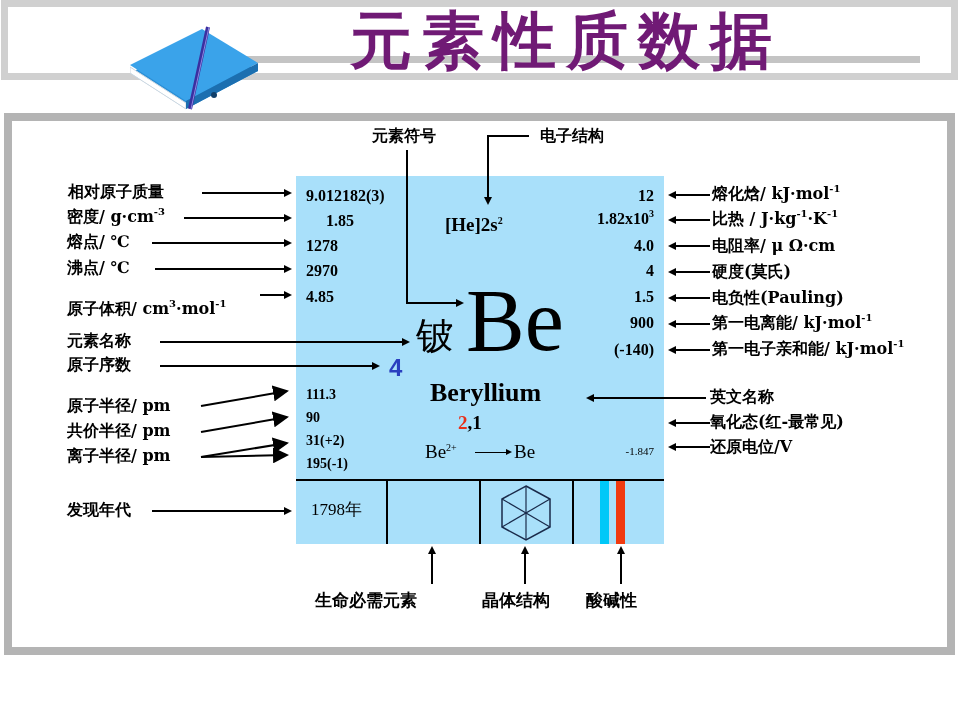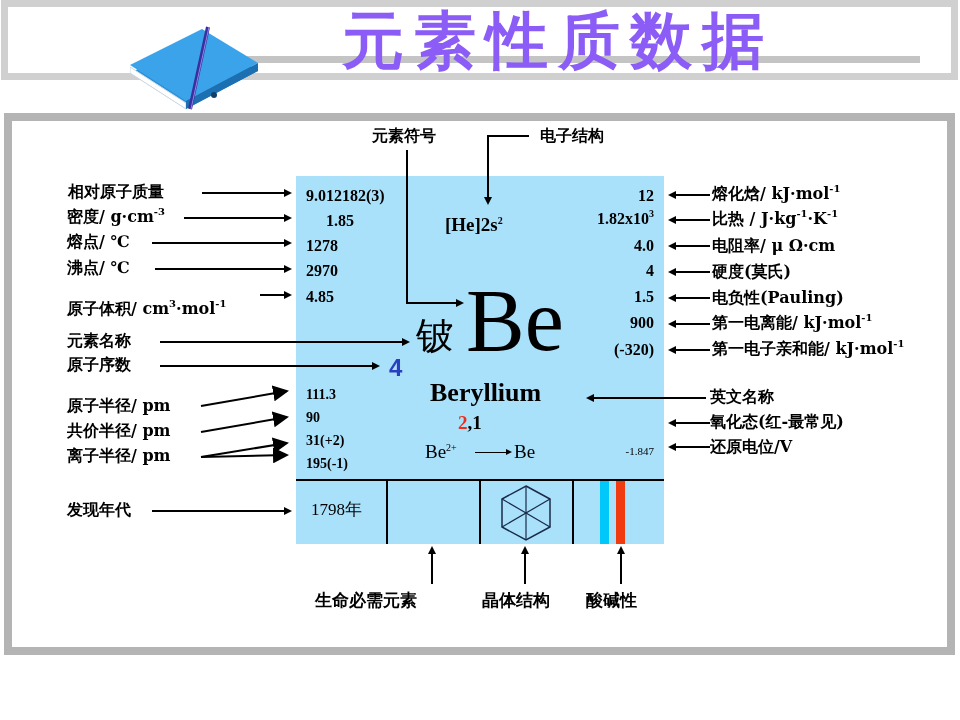--- a/index.html
+++ b/index.html
@@ -2,22 +2,22 @@
 <html><head>
 <meta charset="utf-8">
 <style>
   html,body{margin:0;padding:0;}
   body{width:960px;height:720px;position:relative;background:#ffffff;overflow:hidden;
        font-family:"DejaVu Serif","Liberation Serif",serif;color:#000;}
   .abs{position:absolute;}
   
   .hdr-frame{position:absolute;left:1px;top:0;width:943px;height:66px;border:7px solid #d0d0d0;background:#fff;}
   .hdr-bar{position:absolute;left:150px;top:56px;width:770px;height:7px;background:#c4c4c4;}
-  .hdr-title{position:absolute;left:342px;top:6px;font-family:"DejaVu Sans","Liberation Sans",sans-serif;
-       font-weight:bold;font-size:62px;letter-spacing:10px;line-height:70px;color:#8b5cf6;}
+  .hdr-title{position:absolute;left:350px;top:6px;font-family:"DejaVu Sans","Liberation Sans",sans-serif;
+       font-weight:bold;font-size:62px;letter-spacing:10px;line-height:70px;color:#701a75;}
   .binder{position:absolute;left:130px;top:25px;width:160px;height:85px;}
   
   .main-frame{position:absolute;left:4px;top:113px;width:935px;height:526px;border:8px solid #b4b4b4;background:#fff;}
   .card{position:absolute;left:296px;top:176px;width:368px;height:368px;background:#a9e0fa;}
   .lbl{position:absolute;font-family:"DejaVu Serif","Liberation Serif",serif;font-weight:bold;font-size:16px;line-height:20px;white-space:nowrap;}
   .val{position:absolute;font-family:"Liberation Serif","DejaVu Serif",serif;font-weight:bold;font-size:16px;line-height:20px;white-space:nowrap;}
   .val-r{text-align:right;}
   .small{font-size:14px;}
   sup{font-size:10px;vertical-align:7px;line-height:0;}
   .hline{position:absolute;height:2px;background:#000;}
@@ -74,21 +74,21 @@
 <div class="val small" style="left:306px;top:408px;">90</div>
 <div class="val small" style="left:306px;top:431px;">31(+2)</div>
 <div class="val small" style="left:306px;top:454px;">195(-1)</div>
 
 <div class="val val-r" style="right:306px;top:186px;">12</div>
 <div class="val val-r" style="right:306px;top:209px;"><span>1.82x10</span><sup>3</sup></div>
 <div class="val val-r" style="right:306px;top:236px;">4.0</div>
 <div class="val val-r" style="right:306px;top:261px;">4</div>
 <div class="val val-r" style="right:306px;top:287px;">1.5</div>
 <div class="val val-r" style="right:306px;top:313px;">900</div>
-<div class="val val-r" style="right:306px;top:340px;">(-320)</div>
+<div class="val val-r" style="right:306px;top:340px;">(-140)</div>
 <div class="val val-r" style="right:306px;top:441px;font-weight:normal;font-size:11px;">-1.847</div>
 
 <div class="val" style="left:445px;top:215px;font-size:19px;"><span>[He]2s</span><sup>2</sup></div>
 <div class="abs" style="left:416px;top:314px;font-family:'DejaVu Serif',serif;font-size:38px;line-height:44px;">铍</div>
 <div class="abs" style="left:466px;top:276px;font-family:'Liberation Serif',serif;font-size:88px;line-height:90px;">Be</div>
 <div class="abs" style="left:389px;top:354px;font-family:'Liberation Sans',sans-serif;font-weight:bold;font-size:24px;line-height:28px;color:#2a3fbf;">4</div>
 <div class="abs" style="left:430px;top:378px;font-family:'Liberation Serif',serif;font-weight:bold;font-size:26px;line-height:30px;">Beryllium</div>
 <div class="abs" style="left:458px;top:412px;font-family:'Liberation Serif',serif;font-weight:bold;font-size:19px;line-height:22px;"><span style="color:#e8301a;">2</span><span>,1</span></div>
 <div class="abs" style="left:425px;top:441px;font-family:'Liberation Serif',serif;font-size:19px;line-height:22px;"><span>Be</span><sup>2+</sup></div>
 <div class="hline" style="left:475px;top:452px;width:34px;height:1px;"></div>

